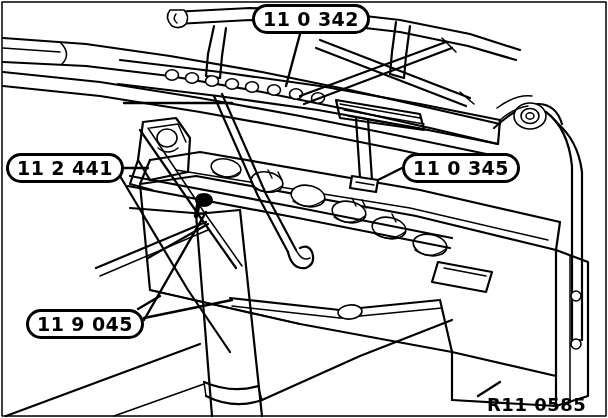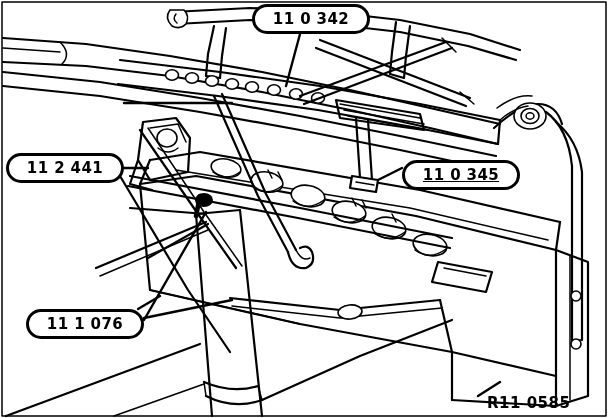--- a/index.html
+++ b/index.html
@@ -30,39 +30,39 @@
     display: flex;
     align-items: center;
     justify-content: center;
     box-sizing: border-box;
     background: #ffffff;
     border: 3px solid #000000;
     border-radius: 999px;
     color: #000000;
     font-family: "DejaVu Sans", sans-serif;
     font-weight: bold;
-    font-size: 15px;
+    font-size: 19px;
     letter-spacing: 0.4px;
     white-space: nowrap;
     z-index: 20;
   }
   .cal-342 { left: 252px; top: 4px;   width: 118px; height: 30px; }
   .cal-343 { left: 6px;   top: 88px;  width: 118px; height: 30px; }
   .cal-441 { left: 6px;   top: 153px; width: 118px; height: 30px; }
-  .cal-345 { left: 402px; top: 160px; width: 118px; height: 30px; text-decoration: underline; }
+  .cal-345 { left: 402px; top: 153px; width: 118px; height: 30px; }
   .cal-045 { left: 26px;  top: 309px; width: 118px; height: 30px; }
 
   #figure-code {
     position: absolute;
     left: 487px;
     top: 394px;
     color: #000000;
     font-family: "DejaVu Sans", sans-serif;
     font-weight: bold;
-    font-size: 15px;
+    font-size: 18px;
     letter-spacing: 0.5px;
     white-space: nowrap;
     z-index: 20;
   }
 </style>
 </head>
 <body>
 
 <div id="figure">
 
@@ -277,17 +277,17 @@
     </g>
   </svg>
 
   <div class="callout cal-342">11 0 342</div>
 
 
   <div class="callout cal-441">11 2 441</div>
 
   <div class="callout cal-345">11 0 345</div>
 
-  <div class="callout cal-045">11 1 076</div>
+  <div class="callout cal-045">11 9 045</div>
 
   <div id="figure-code">R11 0585</div>
 
 </div>
 
 </body></html>

